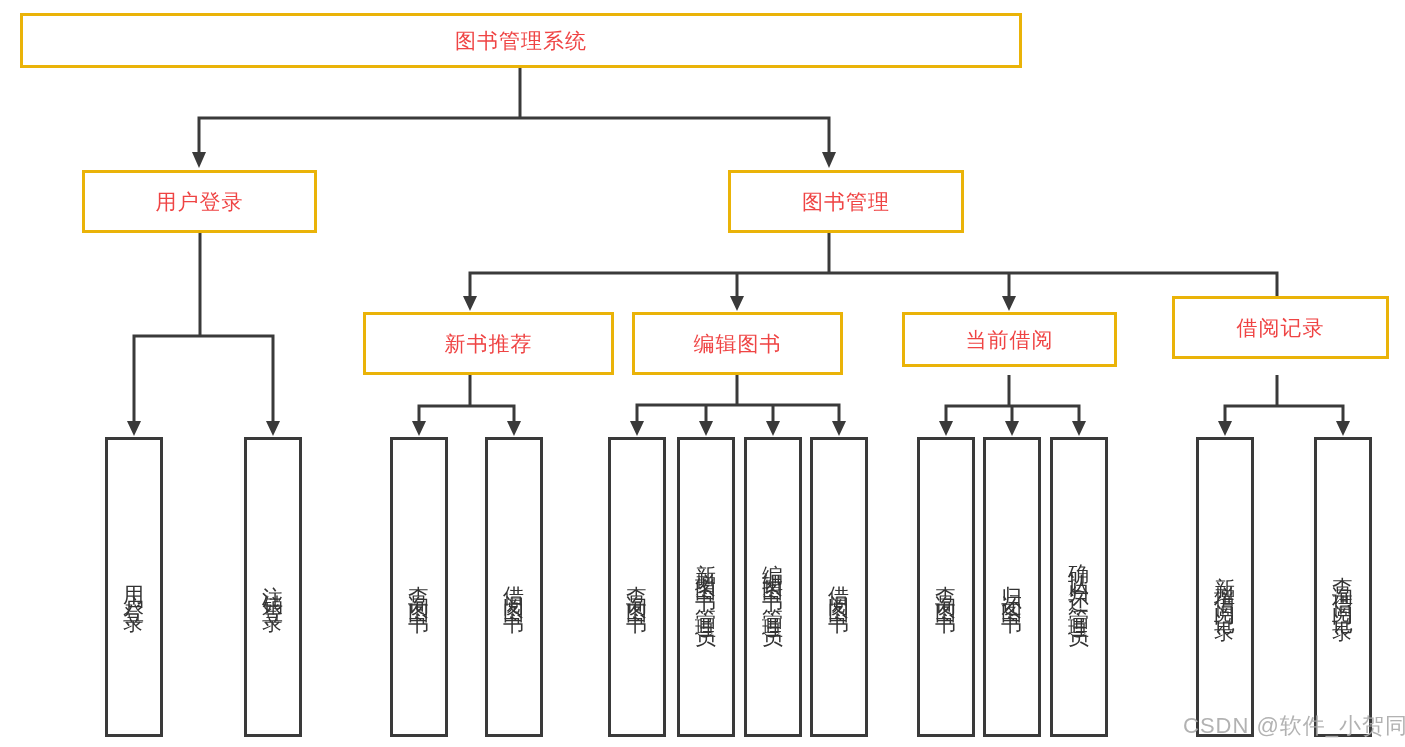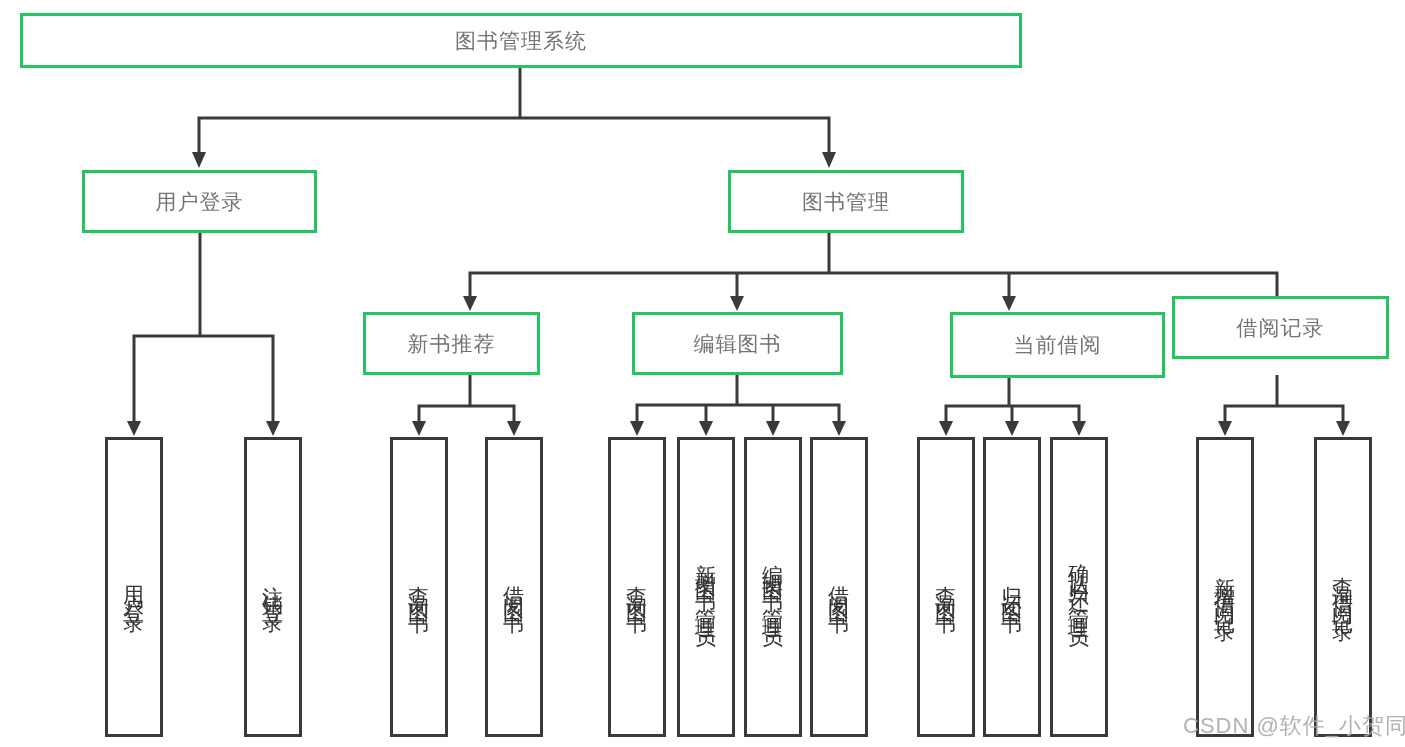--- a/index.html
+++ b/index.html
@@ -8,23 +8,23 @@
     width:1405px;height:747px;
     background:#ffffff;
     font-family:"Liberation Sans","DejaVu Sans",sans-serif;
     overflow:hidden;
   }
   .connectors{position:absolute;left:0;top:0;z-index:1;}
   .hbox{
     position:absolute;
     box-sizing:border-box;
     background:#ffffff;
-    border:3px solid #22c55e;
+    border:3px solid #eab308;
     display:flex;align-items:center;justify-content:center;
-    font-size:21px;color:#737373;
+    font-size:21px;color:#ef4444;
     letter-spacing:1px;
     z-index:2;
   }
   .vbox{
     position:absolute;
     box-sizing:border-box;
     background:#ffffff;
     border:3px solid #3a3a3a;
     display:flex;align-items:center;justify-content:center;
     writing-mode:vertical-rl;
@@ -109,23 +109,23 @@
       <polygon points="1218,421 1232,421 1225,436"></polygon>
       <polygon points="1336,421 1350,421 1343,436"></polygon>
     </g>
   </svg>
 
   <div class="hbox" style="left:20px;top:13px;width:1002px;height:55px">图书管理系统</div>
 
   <div class="hbox" style="left:82px;top:170px;width:235px;height:63px">用户登录</div>
   <div class="hbox" style="left:728px;top:170px;width:236px;height:63px">图书管理</div>
 
-  <div class="hbox" style="left:363px;top:312px;width:177px;height:63px">新书推荐</div>
+  <div class="hbox" style="left:363px;top:312px;width:251px;height:63px">新书推荐</div>
   <div class="hbox" style="left:632px;top:312px;width:211px;height:63px">编辑图书</div>
-  <div class="hbox" style="left:950px;top:312px;width:215px;height:66px">当前借阅</div>
+  <div class="hbox" style="left:902px;top:312px;width:215px;height:55px">当前借阅</div>
   <div class="hbox" style="left:1172px;top:296px;width:217px;height:63px">借阅记录</div>
 
   <div class="vbox" style="left:105px">用户登录</div>
   <div class="vbox" style="left:244px">注销登录</div>
 
   <div class="vbox" style="left:390px">查询图书</div>
   <div class="vbox" style="left:485px">借阅图书</div>
 
   <div class="vbox" style="left:608px">查询图书</div>
   <div class="vbox" style="left:677px">新增图书（管理员）</div>

